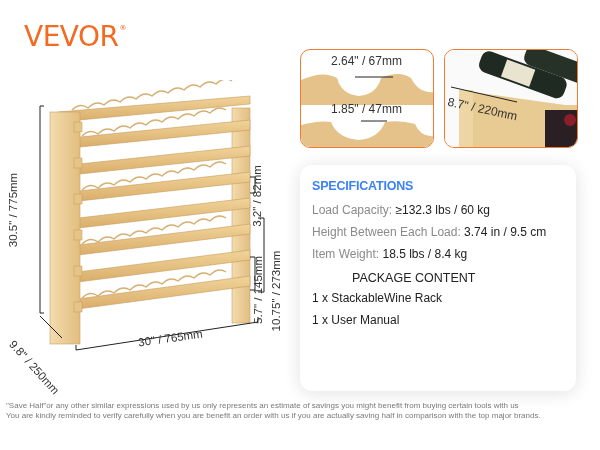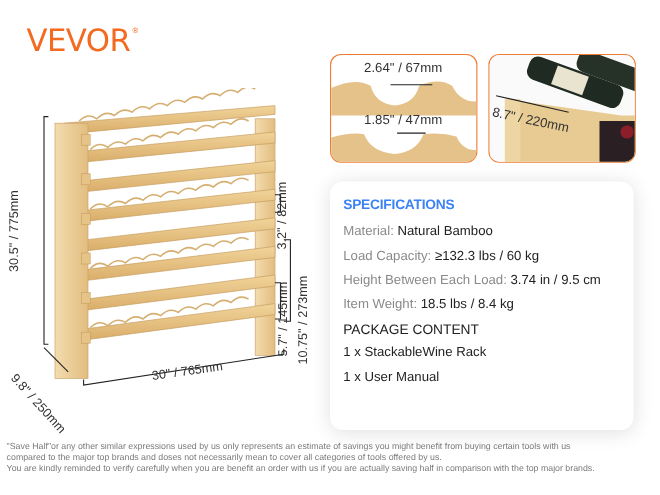--- a/index.html
+++ b/index.html
@@ -16,21 +16,21 @@
   .card-img { position: absolute; border: 1.5px solid #f07c33; border-radius: 10px; overflow: hidden; background: #fff; }
   .card1 { left: 300px; top: 49px; width: 134px; height: 99px; }
   .card2 { left: 444px; top: 49px; width: 134px; height: 99px; }
   .card-label { position: absolute; font-size: 12px; color: #333; white-space: nowrap; }
 
   
   .spec { position: absolute; left: 300px; top: 165px; width: 276px; height: 226px; background: #fff; border-radius: 12px; box-shadow: 0 2px 18px rgba(0,0,0,0.12); padding: 14px 12px; }
   .spec h3 { font-size: 12.5px; font-weight: bold; color: #3b82f6; margin-bottom: 6px; letter-spacing: -0.2px; }
   .spec .row { font-size: 12px; line-height: 22px; white-space: nowrap; color: #222; }
   .spec .row .k { color: #8a8a8a; }
-  .spec h4 { font-size: 12.5px; font-weight: normal; color: #222; margin-top: 6px; margin-bottom: 2px; }
+  .spec h4 { font-size: 12.5px; font-weight: normal; color: #222; margin-top: 6px; margin-bottom: 2px; margin-left: 40px; }
 
   .disclaimer { position: absolute; left: 6px; top: 401px; width: 594px; font-size: 8px; line-height: 10px; color: #7a7a7a; white-space: nowrap; }
 
   .dim { position: absolute; font-size: 11.5px; color: #333; white-space: nowrap; }
 </style>
 </head>
 <body>
 
 <div class="brand"><span>VEVOR</span><sup>®</sup></div>
 
@@ -119,26 +119,24 @@
     <rect x="14" y="40" width="14" height="59" fill="#eed6a4"></rect>
     <rect x="100" y="60" width="34" height="39" fill="#2a2024"></rect>
     <circle cx="125" cy="70" r="6" fill="#8b1e2a"></circle>
     <line x1="6" y1="37" x2="72" y2="52" stroke="#222" stroke-width="1"></line>
   </svg>
   <div class="card-label" style="left:2px; top:52px; transform: rotate(12deg);">8.7" / 220mm</div>
 </div>
 
 <div class="spec">
   <h3>SPECIFICATIONS</h3>
-  <div class="row"><span class="k">Material: </span><span>Natural Bamboo</span></div>
   <div class="row"><span class="k">Load Capacity: </span><span>≥132.3 lbs / 60 kg</span></div>
   <div class="row"><span class="k">Height Between Each Load: </span><span>3.74 in / 9.5 cm</span></div>
   <div class="row"><span class="k">Item Weight: </span><span>18.5 lbs / 8.4 kg</span></div>
   <h4>PACKAGE CONTENT</h4>
   <div class="row">1 x StackableWine Rack</div>
   <div class="row">1 x User Manual</div>
 </div>
 
 <div class="disclaimer">
   <div>"Save Half"or any other similar expressions used by us only represents an estimate of savings you might benefit from buying certain tools with us</div>
-  <div>compared to the major top brands and doses not necessarily mean to cover all categories of tools offered by us.</div>
   <div>You are kindly reminded to verify carefully when you are benefit an order with us if you are actually saving half in comparison with the top major brands.</div>
 </div>
 
 </body></html>

